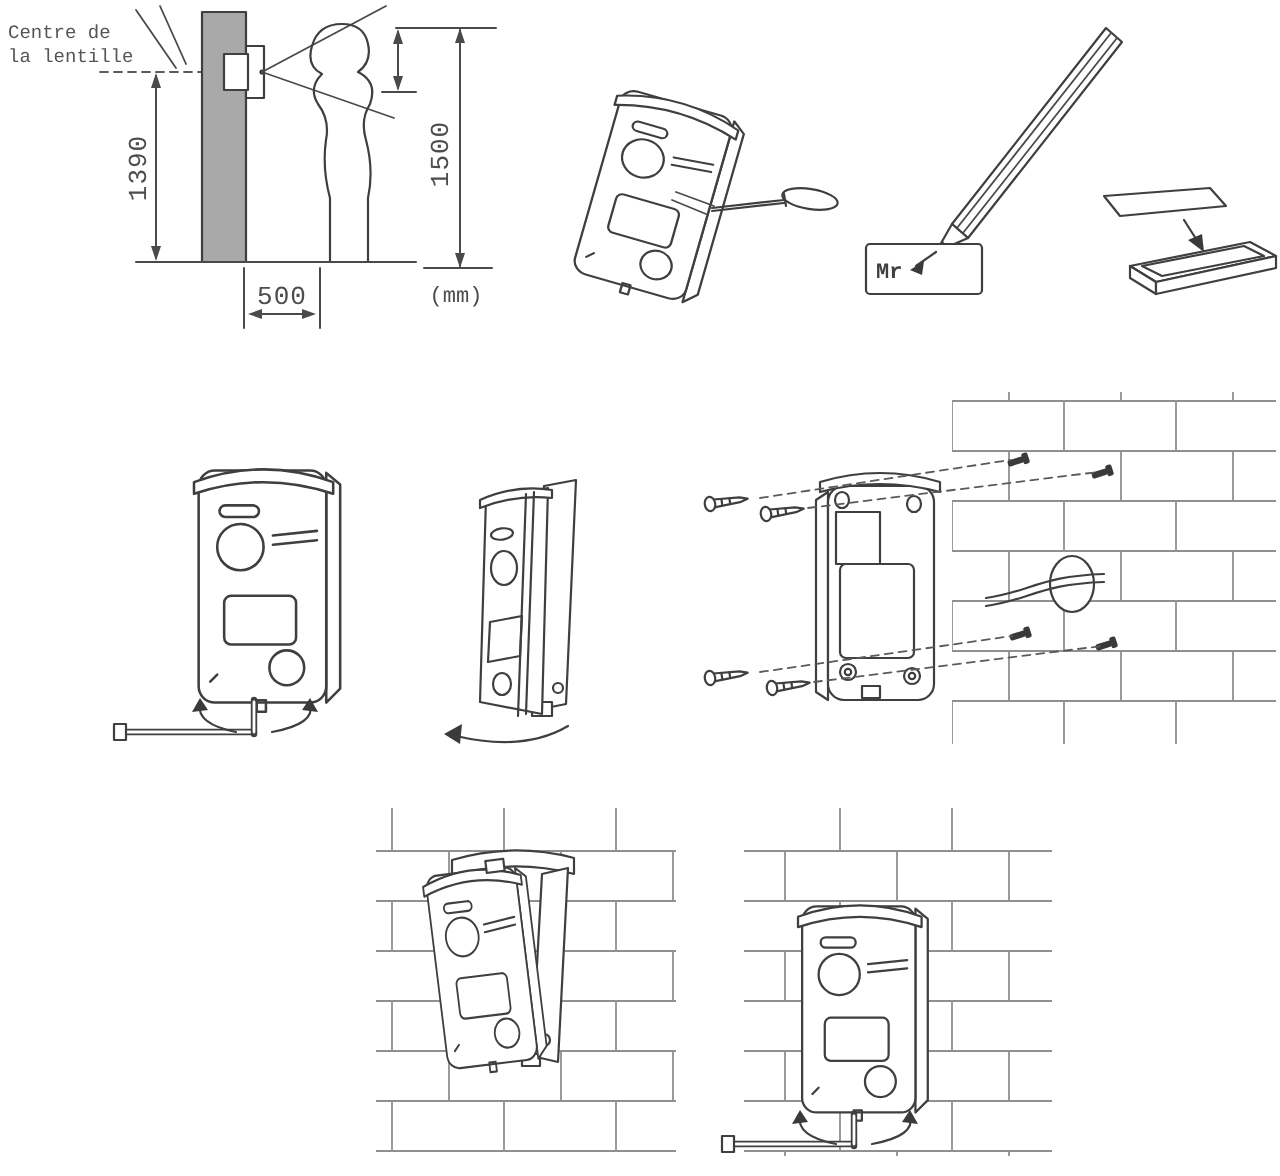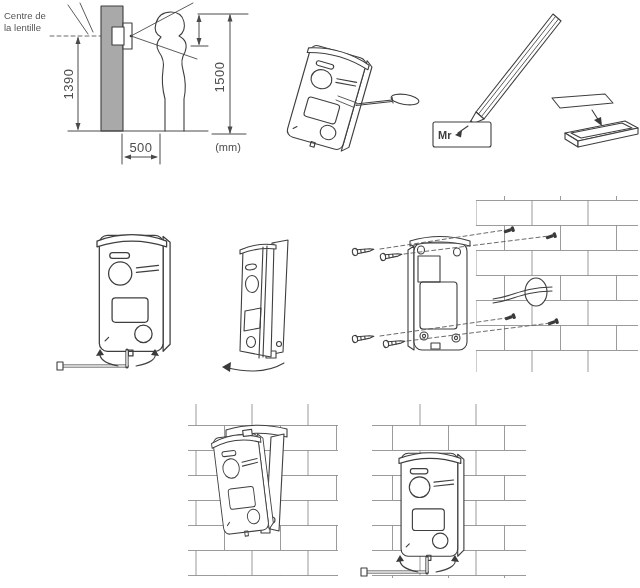--- a/index.html
+++ b/index.html
@@ -1,17 +1,17 @@
 <!DOCTYPE html>
 <html><head>
 <meta charset="utf-8">
 <style>
   html,body{margin:0;padding:0;background:#fff;}
   .canvas{position:relative;width:640px;height:588px;background:#ffffff;overflow:hidden;
-          font-family:Liberation Sans, sans-serif;}
+          font-family:Liberation Mono, monospace;}
   svg{position:absolute;left:0;top:0;}
   svg{stroke-linecap:round;stroke-linejoin:round;}
   .ln{stroke:#3f3f3f;stroke-width:1.1;fill:none;}
   .lnf{stroke:#3f3f3f;stroke-width:1.1;fill:#ffffff;}
   .thin{stroke:#4a4a4a;stroke-width:0.9;fill:none;}
   .dash{stroke:#5a5a5a;stroke-width:0.9;fill:none;stroke-dasharray:4 3;}
   .dim{stroke:#4a4a4a;stroke-width:1;fill:none;}
   .ah{fill:#4a4a4a;stroke:none;}
   .dk{fill:#3a3a3a;stroke:none;}
   .dimtxt{fill:#4d4d4d;font-size:13px;letter-spacing:0.5px;}

